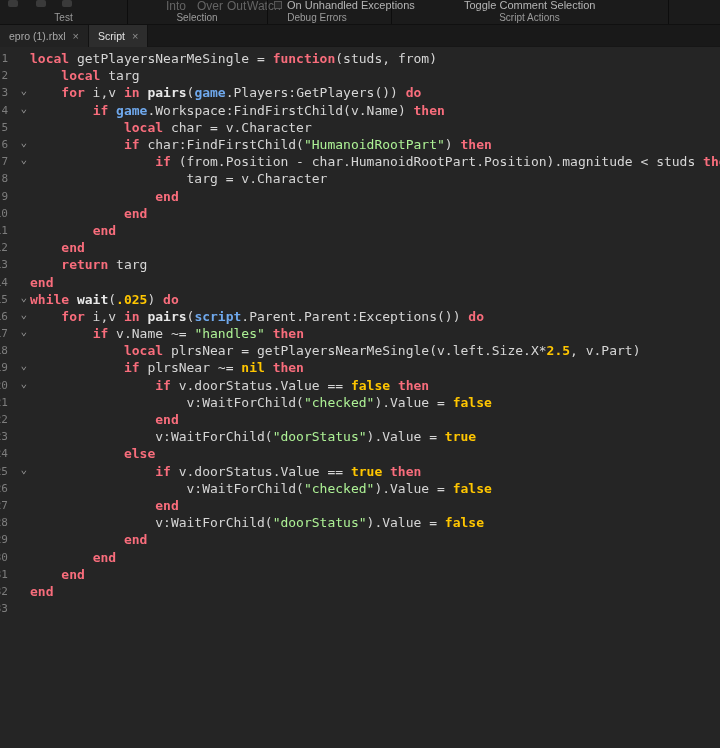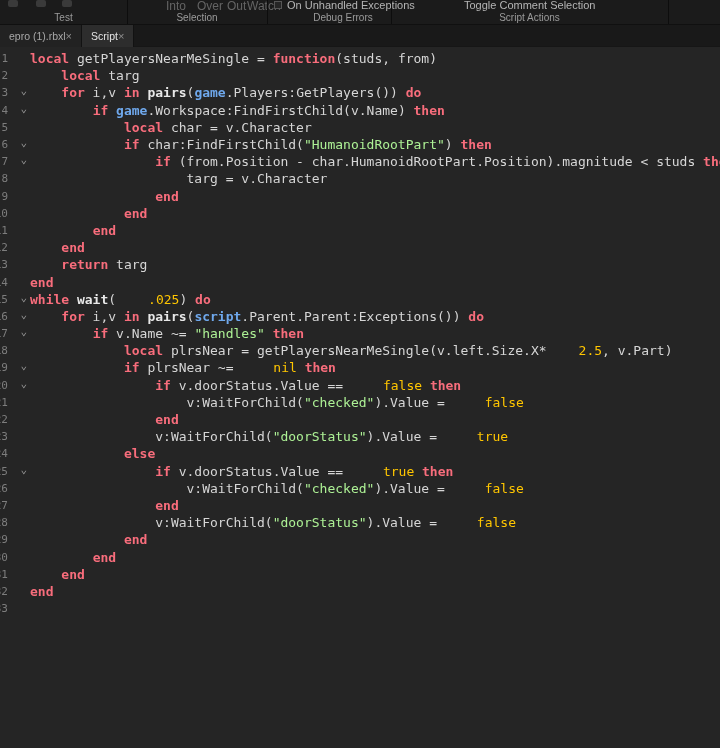--- a/index.html
+++ b/index.html
@@ -11,40 +11,40 @@
             font-family:"Liberation Sans", sans-serif; }
   .rsep { position:absolute; top:0; bottom:0; width:1px; background:#0d0d0d; }
   .group-label { position:absolute; bottom:1px; font-size:10px; color:#9b9b9b; text-align:center; }
   .step { position:absolute; top:-1px; font-size:12px; color:#646464; }
   .ribbon-mini { position:absolute; top:-1px; font-size:11px; color:#b5b5b5; white-space:nowrap; }
   .cb { position:absolute; top:1px; width:8px; height:8px; background:#262626; border:1px solid #565656; }
   .icon-frag { position:absolute; top:0; width:10px; height:7px; background:#3a3a3a; border-radius:2px; }
 
   
   .tabbar { height:22px; background:#191919; display:flex; border-bottom:1px solid #161616; }
-  .tab { display:flex; align-items:center; padding:0 9px; height:22px;
+  .tab { display:flex; align-items:center; gap:7px; padding:0 9px; height:22px;
          font-family:"Liberation Sans", sans-serif; font-size:10.5px; border-right:1px solid #121212; }
   .tab.inactive { background:#222222; color:#a8a8a8; }
   .tab.active   { background:#2d2d2d; color:#e4e4e4; }
   .tab .close { color:#8f8f8f; font-size:11px; line-height:1; }
 
   
   .editor { height:701px; background:var(--bg,#252525); padding-top:3px; overflow:hidden; }
   .code-line { display:flex; height:17.2px; align-items:center; }
   .ln { width:8px; flex:none; overflow:hidden; display:flex; justify-content:flex-end;
         color:#7d7d7d; font-size:11px; }
   .fold { width:22px; flex:none; text-align:right; padding-right:3px; color:#9a9a9a;
           font-size:11px; transform:translateY(-2px); }
   .codetext { white-space:pre; font-size:13px; color:var(--text,#d6d6d6); }
   .tk-pl { color:var(--text,#d6d6d6); }
   .tk-kw { color:var(--kw,#f86d7c); font-weight:bold; }
   .tk-gl { color:var(--gl,#6fa8ec); font-weight:bold; }
   .tk-fn { color:var(--fn,#e8e8e8); font-weight:bold;text-align:center; }
   .tk-st { color:var(--st,#adf195); }
-  .tk-nm { color:var(--nm,#ffc600); font-weight:normal;margin-left:32px; }
+  .tk-nm { color:var(--nm,#ffc600); font-weight:bold; }
 </style>
 </head>
 <body>
 
 <div class="ribbon">
   <span class="icon-frag" style="left:8px"></span>
   <span class="icon-frag" style="left:36px"></span>
   <span class="icon-frag" style="left:62px"></span>
 
   <span class="step" style="left:166px">Into</span>
@@ -57,21 +57,21 @@
 
   <span class="ribbon-mini" style="left:464px">Toggle Comment Selection</span>
 
   <span class="rsep" style="left:127px"></span>
   <span class="rsep" style="left:267px"></span>
   <span class="rsep" style="left:391px"></span>
   <span class="rsep" style="left:668px"></span>
 
   <span class="group-label" style="left:0;width:127px">Test</span>
   <span class="group-label" style="left:127px;width:140px">Selection</span>
-  <span class="group-label" style="left:281px;width:124px">Debug Errors</span>
+  <span class="group-label" style="left:255px;width:124px">Debug Errors</span>
   <span class="group-label" style="left:391px;width:277px">Script Actions</span>
 </div>
 
 <div class="tabbar">
   <div class="tab inactive">
     <span>epro (1).rbxl</span>
     <span class="close">×</span>
   </div>
   <div class="tab active">
     <span>Script</span>

